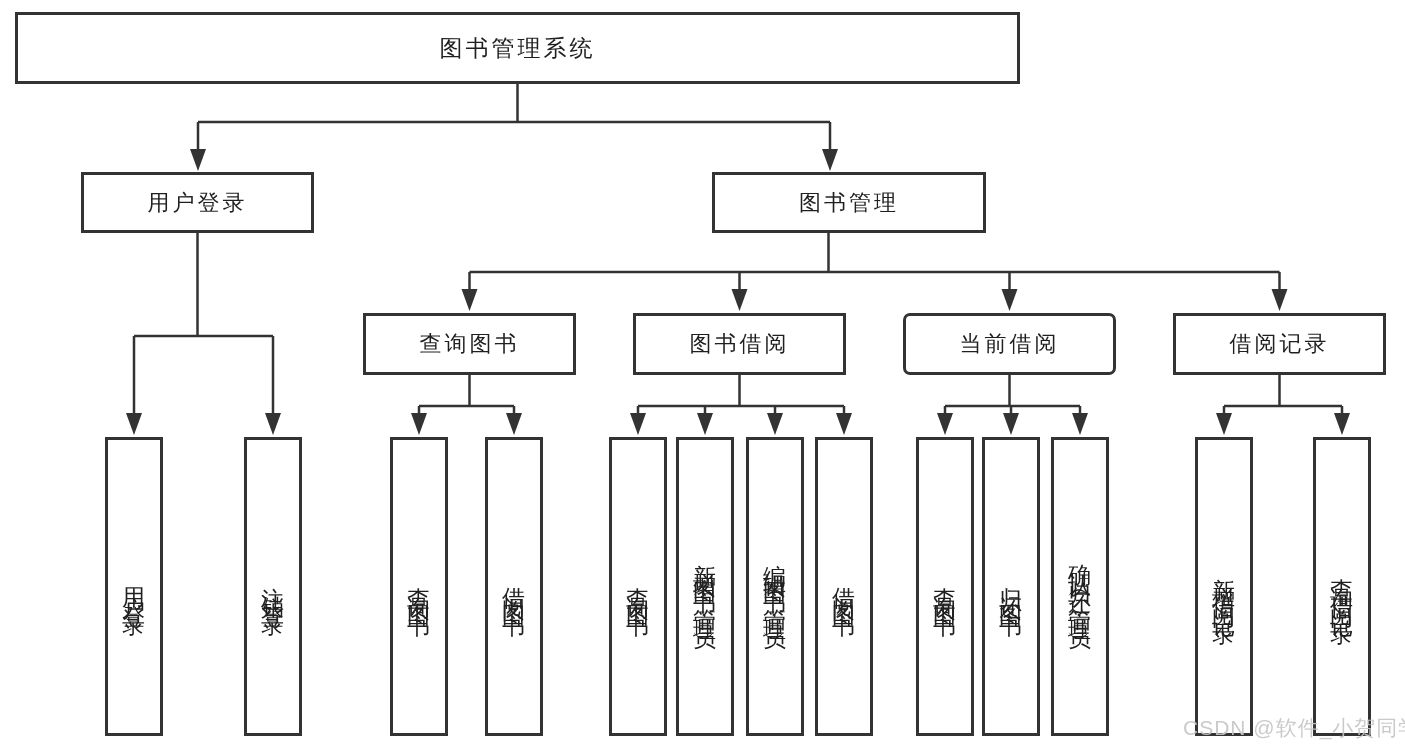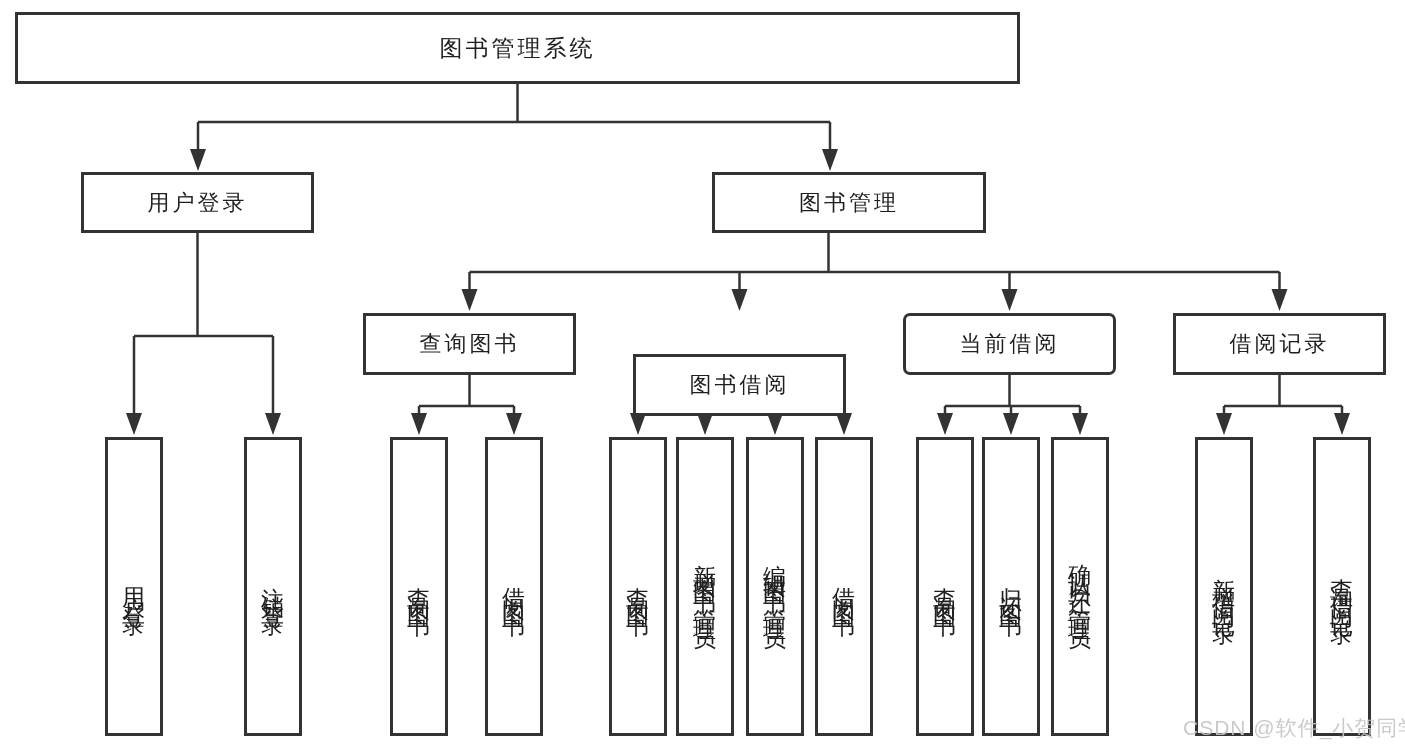--- a/index.html
+++ b/index.html
@@ -144,21 +144,21 @@
   <div class="node" style="left:81px; top:172px; width:233px; height:61px;">
     <span class="hlabel">用户登录</span>
   </div>
   <div class="node" style="left:712px; top:172px; width:274px; height:61px;">
     <span class="hlabel">图书管理</span>
   </div>
 
   <div class="node" style="left:363px; top:313px; width:213px; height:62px;">
     <span class="hlabel">查询图书</span>
   </div>
-  <div class="node" style="left:633px; top:313px; width:213px; height:62px;margin-top:41px;">
+  <div class="node" style="left:633px; top:313px; width:213px; height:62px;">
     <span class="hlabel">图书借阅</span>
   </div>
   <div class="node" style="left:903px; top:313px; width:213px; height:62px;border-radius:7px;">
     <span class="hlabel">当前借阅</span>
   </div>
   <div class="node" style="left:1173px; top:313px; width:213px; height:62px;">
     <span class="hlabel">借阅记录</span>
   </div>
 
   <div class="node leaf" style="left:105px;">

